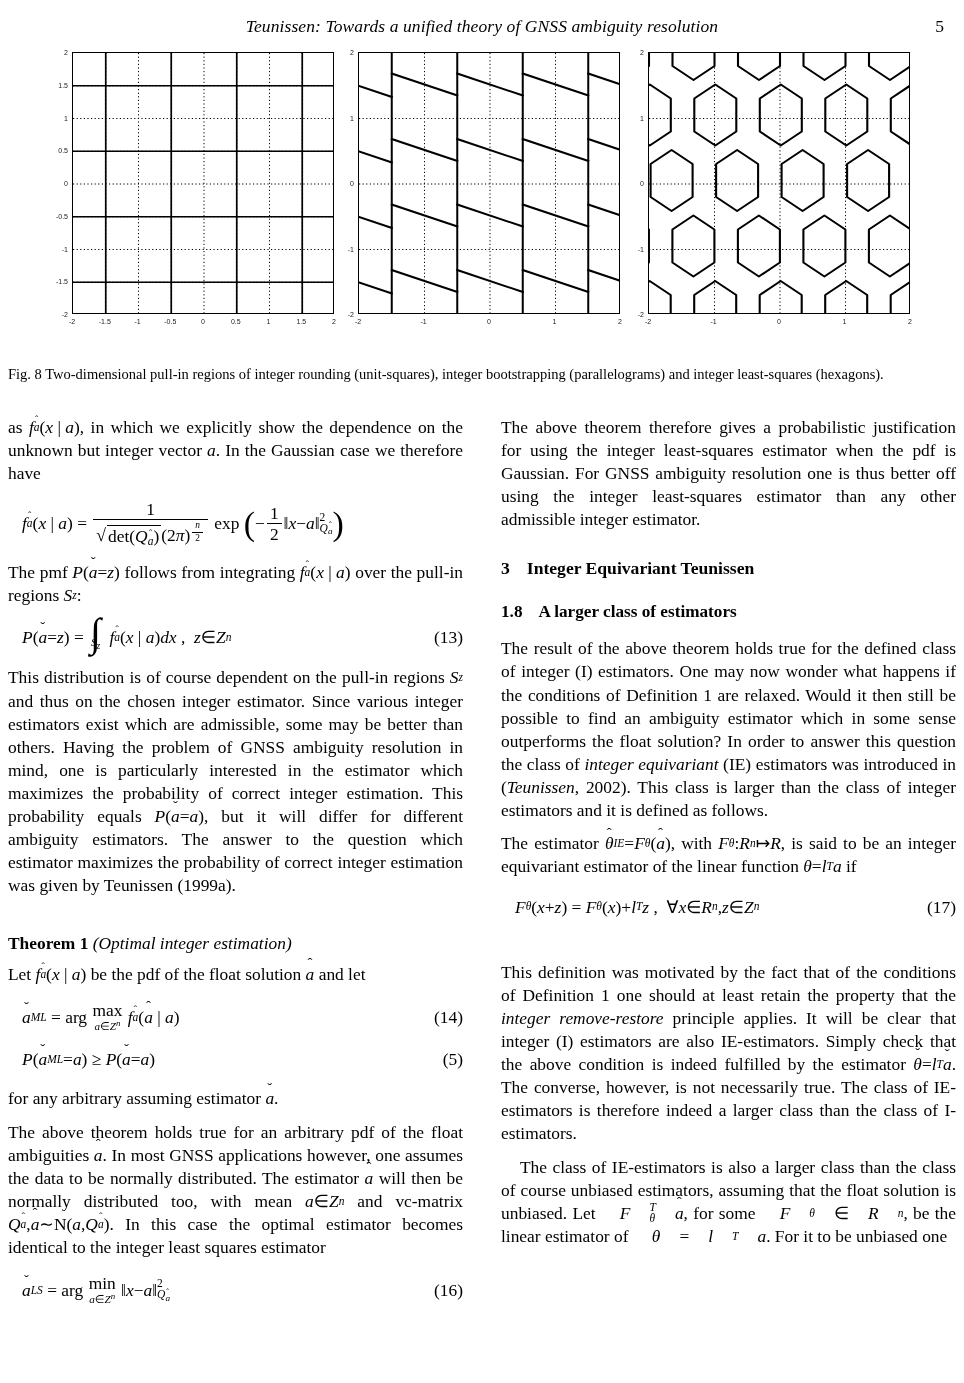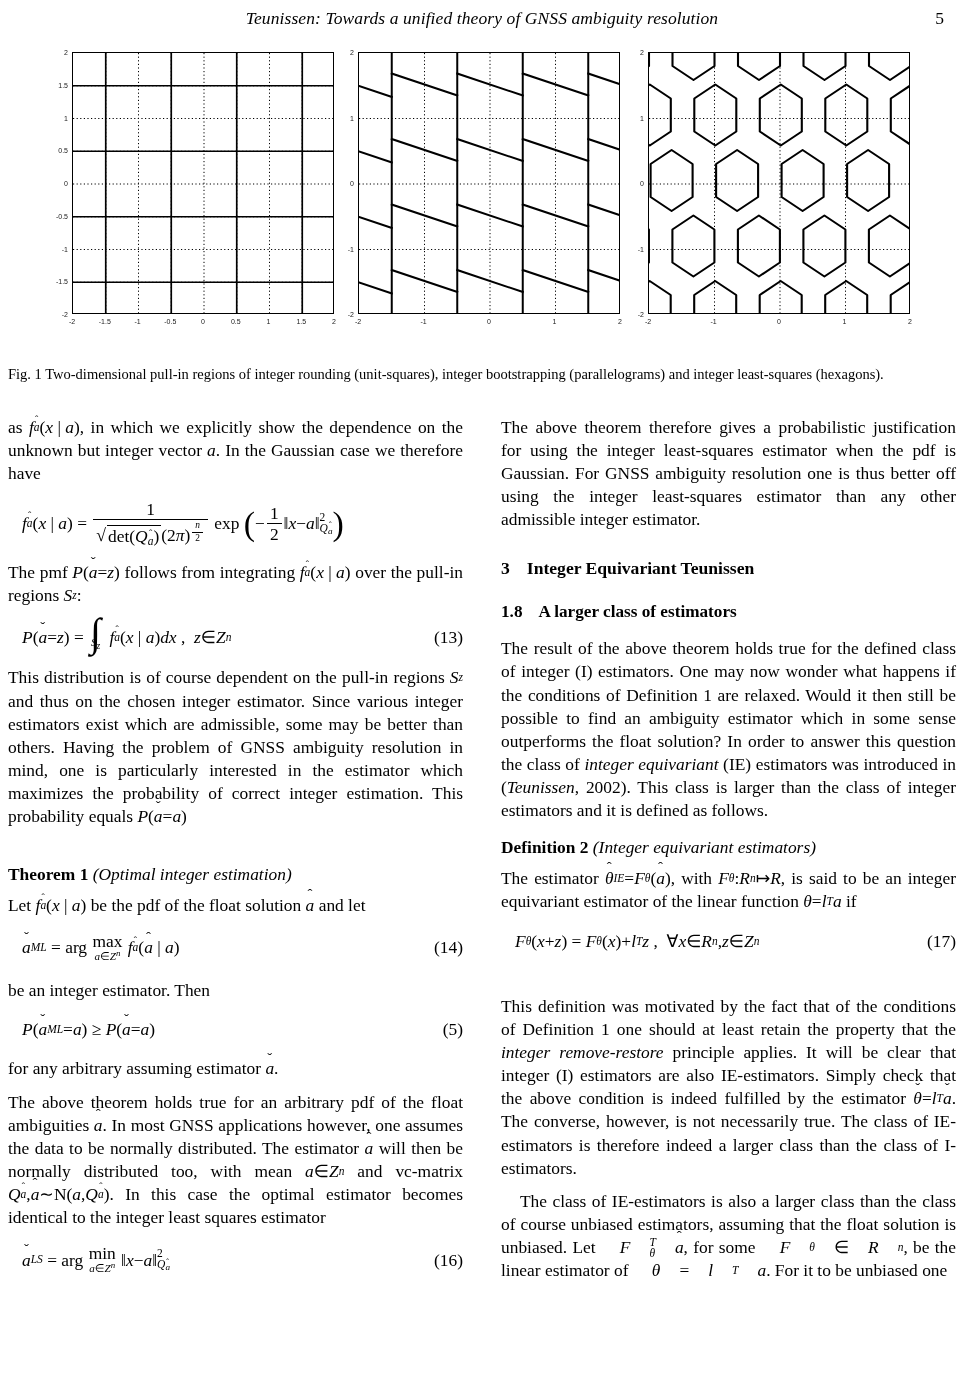--- a/index.html
+++ b/index.html
@@ -8,21 +8,21 @@
     background:#ffffff;
     font-family:"Liberation Serif", serif;
     color:#000000;
     overflow:hidden;
     position:relative;
   }
   .page { position:relative; width:964px; height:1383px; }
 
   
   .runhead {
-    position:absolute; left:0; top:8px; width:964px;
+    position:absolute; left:0; top:16px; width:964px;
     display:flex; align-items:baseline;
   }
   .runhead-title {
     flex:1; text-align:center;
     font-style:italic; font-size:17.5px; letter-spacing:0.1px;
   }
   .runhead-page {
     position:absolute; right:20px; top:0;
     font-size:17.5px;
   }
@@ -316,21 +316,21 @@
       <div class="tick-label tick-y" style="left:-26px;top:196.5px;width:22px;">-1</div>
       <div class="tick-label tick-y" style="left:-26px;top:262px;width:22px;">-2</div>
       <div class="tick-label tick-x" style="left:0px;top:266px;">-2</div>
       <div class="tick-label tick-x" style="left:65.5px;top:266px;">-1</div>
       <div class="tick-label tick-x" style="left:131px;top:266px;">0</div>
       <div class="tick-label tick-x" style="left:196.5px;top:266px;">1</div>
       <div class="tick-label tick-x" style="left:262px;top:266px;">2</div>
     </div>
   </div>
 
-  <div class="caption">Fig. 1 Two-dimensional pull-in regions of integer rounding (unit-squares), integer bootstrapping (parallelograms) and integer least-squares (hexagons).</div>
+  <div class="caption">Fig. 8 Two-dimensional pull-in regions of integer rounding (unit-squares), integer bootstrapping (parallelograms) and integer least-squares (hexagons).</div>
 
   <div class="columns">
 
     <div class="col col-left">
 
       <p class="noindent tight"><span>as </span><span class="mathrow"><span class="mi">f</span><sub><span class="hat"><span class="acc">ˆ</span>a</span></sub><span class="mr">(</span><span class="mi">x</span>&nbsp;|&nbsp;<span class="mi">a</span><span class="mr">)</span></span><span>, in which we explicitly show the dependence on the unknown but integer vector </span><span class="mi">a</span><span>. In the Gaussian case we therefore have</span></p>
 
       <div class="eqblock" style="margin:15px 0 14px 0;">
         <div class="eqbody">
           <span class="mathrow">
@@ -387,41 +387,40 @@
       <p class="noindent"><span>This distribution is of course dependent on the pull-in regions </span><span class="mathrow">
             <span class="mi">S</span>
             <sub>z</sub>
           </span><span> and thus on the chosen integer estimator. Since various integer estimators exist which are admissible, some may be better than others. Having the problem of GNSS ambiguity resolution in mind, one is particularly interested in the estimator which maximizes the probability of correct integer estimation. This probability equals </span><span class="mathrow">
             <span class="mi">P</span>
             <span class="mr">(</span>
             <span class="hat"><span class="acc" style="top:-0.55em;">ˇ</span><span class="mi">a</span></span> 
             <span class="mr">=</span> 
             <span class="mi">a</span>
             <span class="mr">)</span>
-          </span></p>
+          </span><span>, but it will differ for different ambiguity estimators. The answer to the question which estimator maximizes the probability of correct integer estimation was given by Teunissen (1999a).</span></p>
 
       <p class="noindent tight" style="margin-top:35px;"><span class="thm-head">Theorem 1</span> <span class="thm-head-it">(Optimal integer estimation)</span></p>
 
       <p class="noindent tight"><span>Let </span><span class="mathrow"><span class="mi">f</span><sub><span class="hat"><span class="acc">ˆ</span>a</span></sub><span class="mr">(</span><span class="mi">x</span>&nbsp;|&nbsp;<span class="mi">a</span><span class="mr">)</span></span><span> be the pdf of the float solution </span><span class="hat"><span class="acc">ˆ</span><span class="mi">a</span></span><span> and let</span></p>
 
       <div class="eqblock" style="margin:16px 0 16px 0;">
         <div class="eqbody">
           <span class="mathrow">
             <span class="hat"><span class="acc" style="top:-0.55em;">ˇ</span><span class="mi">a</span></span><sub>ML</sub>&nbsp;<span class="mr">=</span>&nbsp;<span class="mr">arg</span>&nbsp;
             <span class="oplim">
                 <span class="op mr">max</span>
                 <span class="lim"><span class="mi">a</span><span class="mr">∈</span><span class="mi">Z</span><sup class="mi" style="font-size:0.8em;">n</sup></span>
               </span>
             &nbsp;<span class="mi">f</span><sub><span class="hat"><span class="acc">ˆ</span>a</span></sub><span class="mr">(</span><span class="hat"><span class="acc">ˆ</span><span class="mi">a</span></span>&nbsp;|&nbsp;<span class="mi">a</span><span class="mr">)</span>
           </span>
         </div>
         <div class="eqnum">(14)</div>
       </div>
 
-      <p class="noindent">be an integer estimator. Then</p>
 
       <div class="eqblock" style="margin:16px 0 16px 0;">
         <div class="eqbody">
           <span class="mathrow">
             <span class="mi">P</span><span class="mr">(</span><span class="hat"><span class="acc" style="top:-0.55em;">ˇ</span><span class="mi">a</span></span><sub>ML</sub> <span class="mr">=</span> <span class="mi">a</span><span class="mr">)</span>&nbsp;<span class="mr">≥</span>&nbsp;<span class="mi">P</span><span class="mr">(</span><span class="hat"><span class="acc" style="top:-0.55em;">ˇ</span><span class="mi">a</span></span> <span class="mr">=</span> <span class="mi">a</span><span class="mr">)</span>
           </span>
         </div>
         <div class="eqnum">(5)</div>
       </div>
 
@@ -474,21 +473,20 @@
         <span>Integer Equivariant Teunissen</span>
       </h2>
 
       <h3 class="subsection">
         <span>1.8</span>
         <span>A larger class of estimators</span>
       </h3>
 
       <p class="noindent"><span>The result of the above theorem holds true for the defined class of integer (I) estimators. One may now wonder what happens if the conditions of Definition 1 are relaxed. Would it then still be possible to find an ambiguity estimator which in some sense outperforms the float solution? In order to answer this question the class of </span><em>integer equivariant</em><span> (IE) estimators was introduced in (</span><em>Teunissen</em><span>, 2002). This class is larger than the class of integer estimators and it is defined as follows.</span></p>
 
-      <p class="noindent tight" style="margin-top:14px;"><span class="thm-head">Definition 2</span> <span class="thm-head-it">(Integer equivariant estimators)</span></p>
 
       <p class="noindent tight"><span>The estimator </span><span class="mathrow">
             <span class="hat"><span class="acc">ˆ</span><span class="mi">θ</span></span>
             <sub>IE</sub> 
             <span class="mr">=</span> 
             <span class="mi">F</span>
             <sub>θ</sub>
             <span class="mr">(</span>
             <span class="hat"><span class="acc">ˆ</span><span class="mi">a</span></span>
             <span class="mr">)</span>

